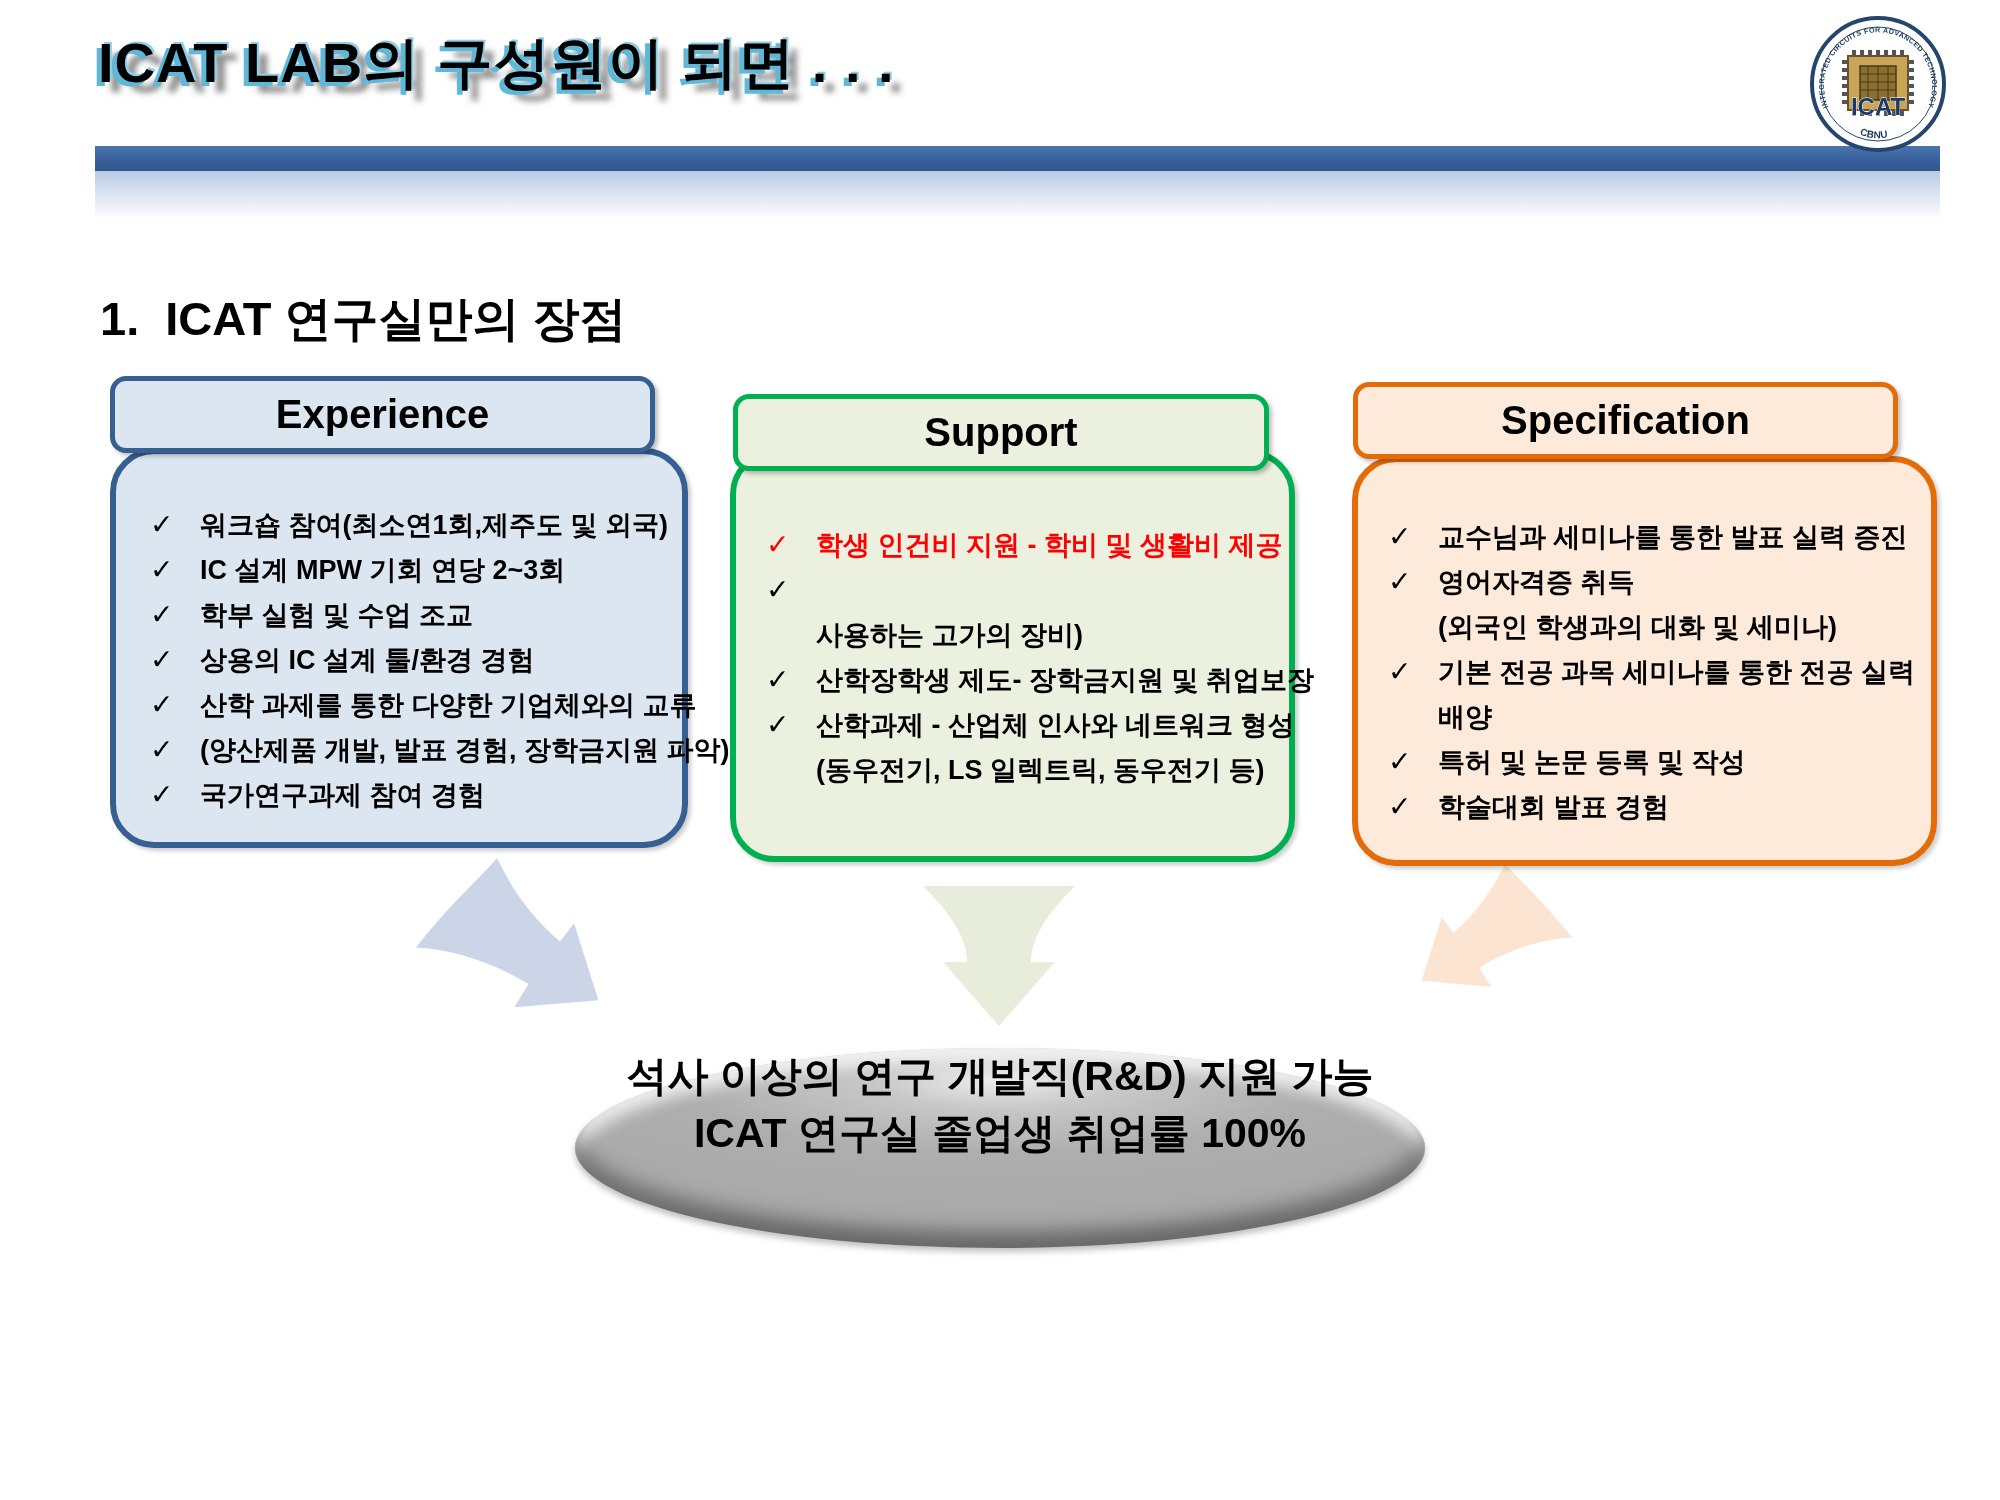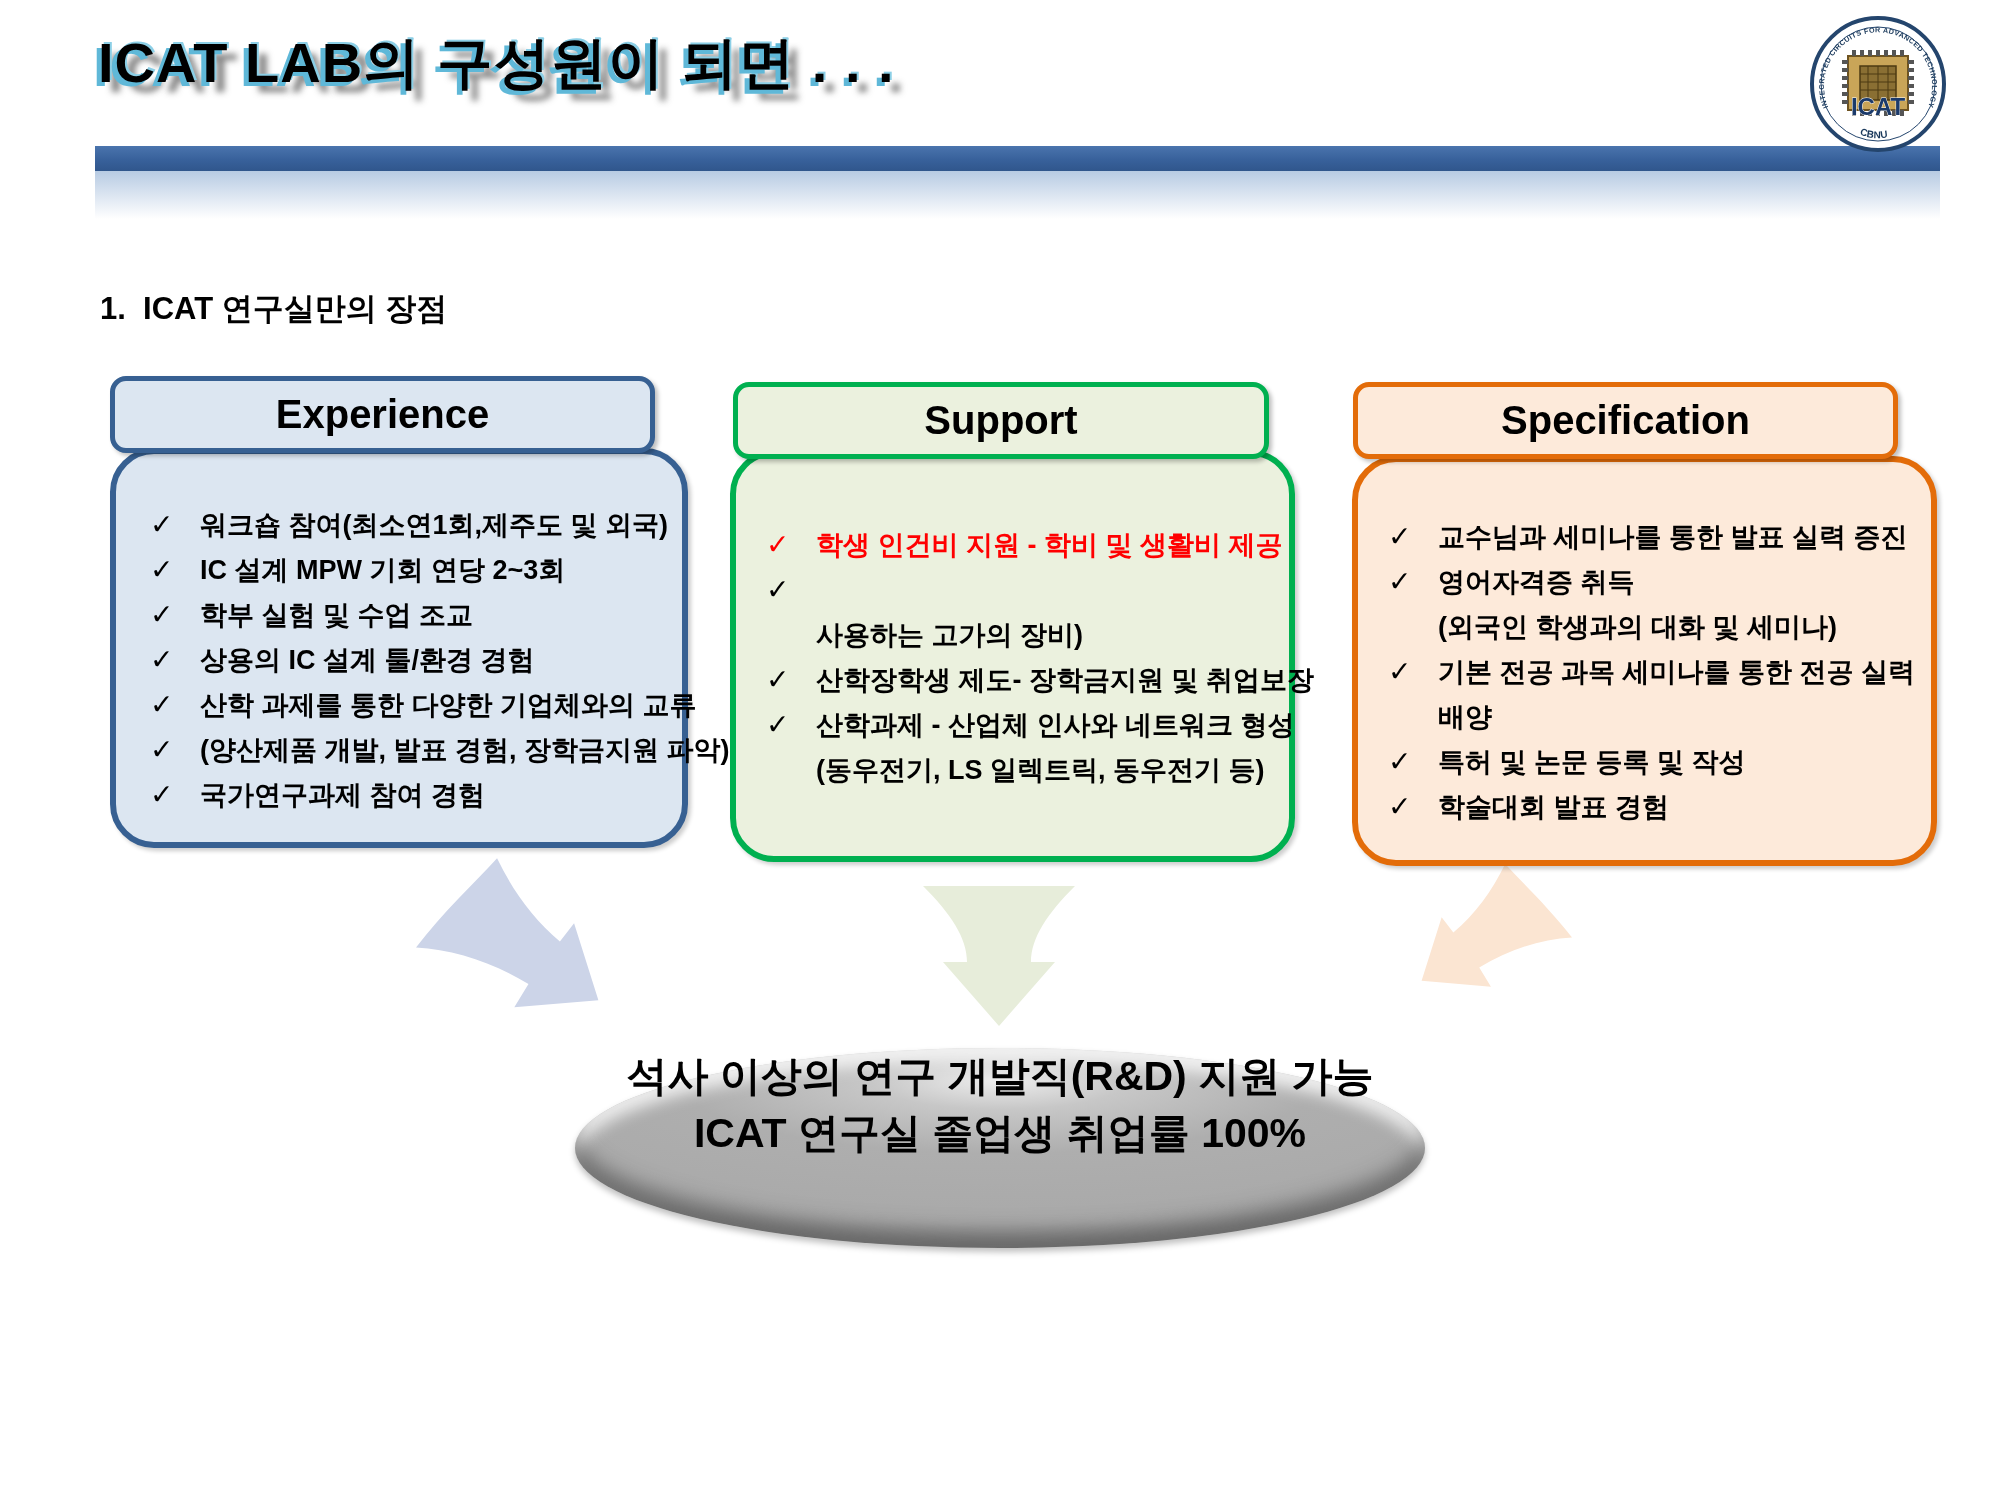--- a/index.html
+++ b/index.html
@@ -24,21 +24,21 @@
     position:absolute; left:95px; top:171px; width:1845px; height:48px;
     background:linear-gradient(#b7cbe3, rgba(255,255,255,0));
   }
 
   
   .logo { position:absolute; left:1808px; top:14px; width:140px; height:140px; }
 
   
   .section-heading {
     position:absolute; left:100px; top:288px;
-    font-size:31px; font-weight:800; color:#000; white-space:pre;
+    font-size:47px; font-weight:800; color:#000; white-space:pre;
   }
 
   
   .column { position:absolute; }
   .col-header {
     position:absolute; z-index:2; height:77px;
     border:5px solid; border-radius:16px;
     display:flex; align-items:center; justify-content:center;
     font-size:40px; font-weight:800; color:#000;
     box-shadow:3px 3px 4px rgba(0,0,0,0.25);
@@ -58,21 +58,21 @@
     font-size:28px; font-weight:700;
   }
   .item.no-check .check { visibility:hidden; }
 
   
   #col-experience { left:110px; top:376px; width:580px; height:475px; }
   #col-experience .col-header { left:0; top:0; width:545px; }
   #col-experience .col-body   { left:0; top:72px; width:578px; height:400px; padding:48px 14px 0 34px; }
 
   #col-support { left:730px; top:378px; width:566px; height:486px; }
-  #col-support .col-header { left:3px; top:4px; width:536px; }
+  #col-support .col-header { left:3px; top:16px; width:536px; }
   #col-support .col-body   { left:0; top:72px; width:565px; height:412px; padding:66px 10px 0 30px; }
 
   #col-specification { left:1352px; top:382px; width:586px; height:486px; }
   #col-specification .col-header { left:1px; top:0; width:545px; }
   #col-specification .col-body   { left:0; top:74px; width:585px; height:410px; padding:52px 8px 0 30px; }
 
   
   .flow-arrow { position:absolute; }
   #arrow-left   { left:416px;  top:858px; width:228px; height:178px; }
   #arrow-middle { left:923px;  top:886px; width:152px; height:140px; }

